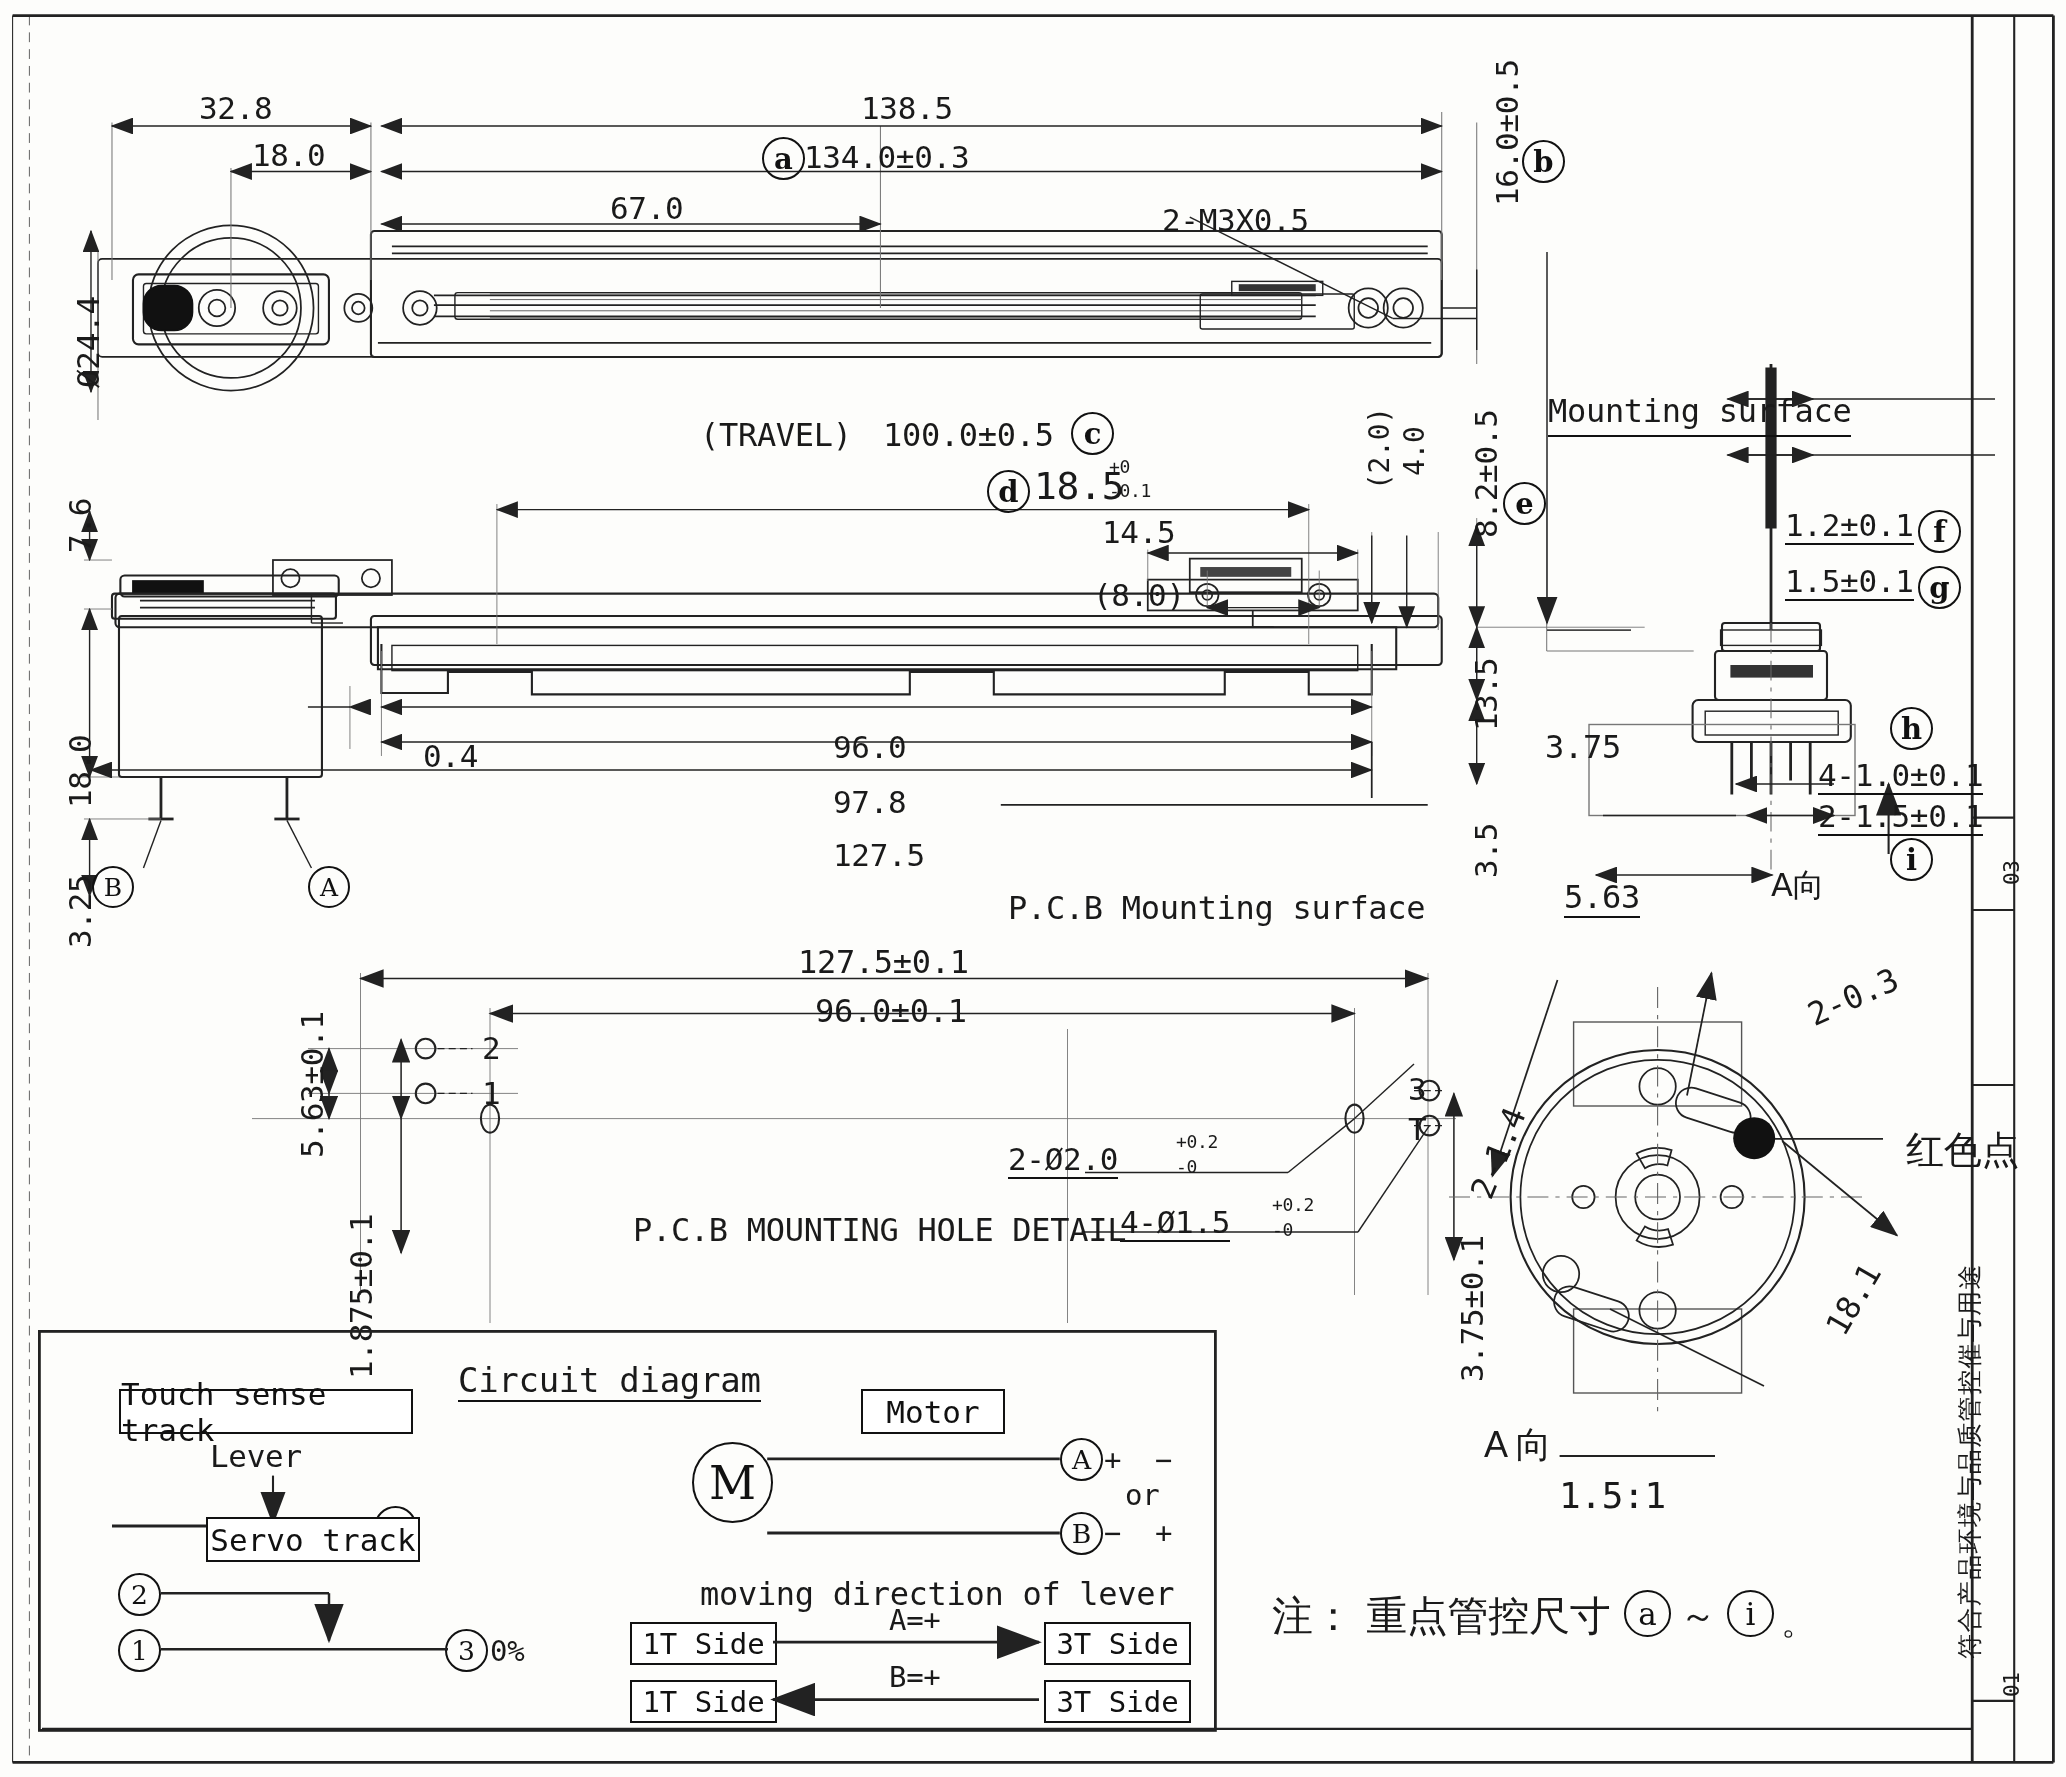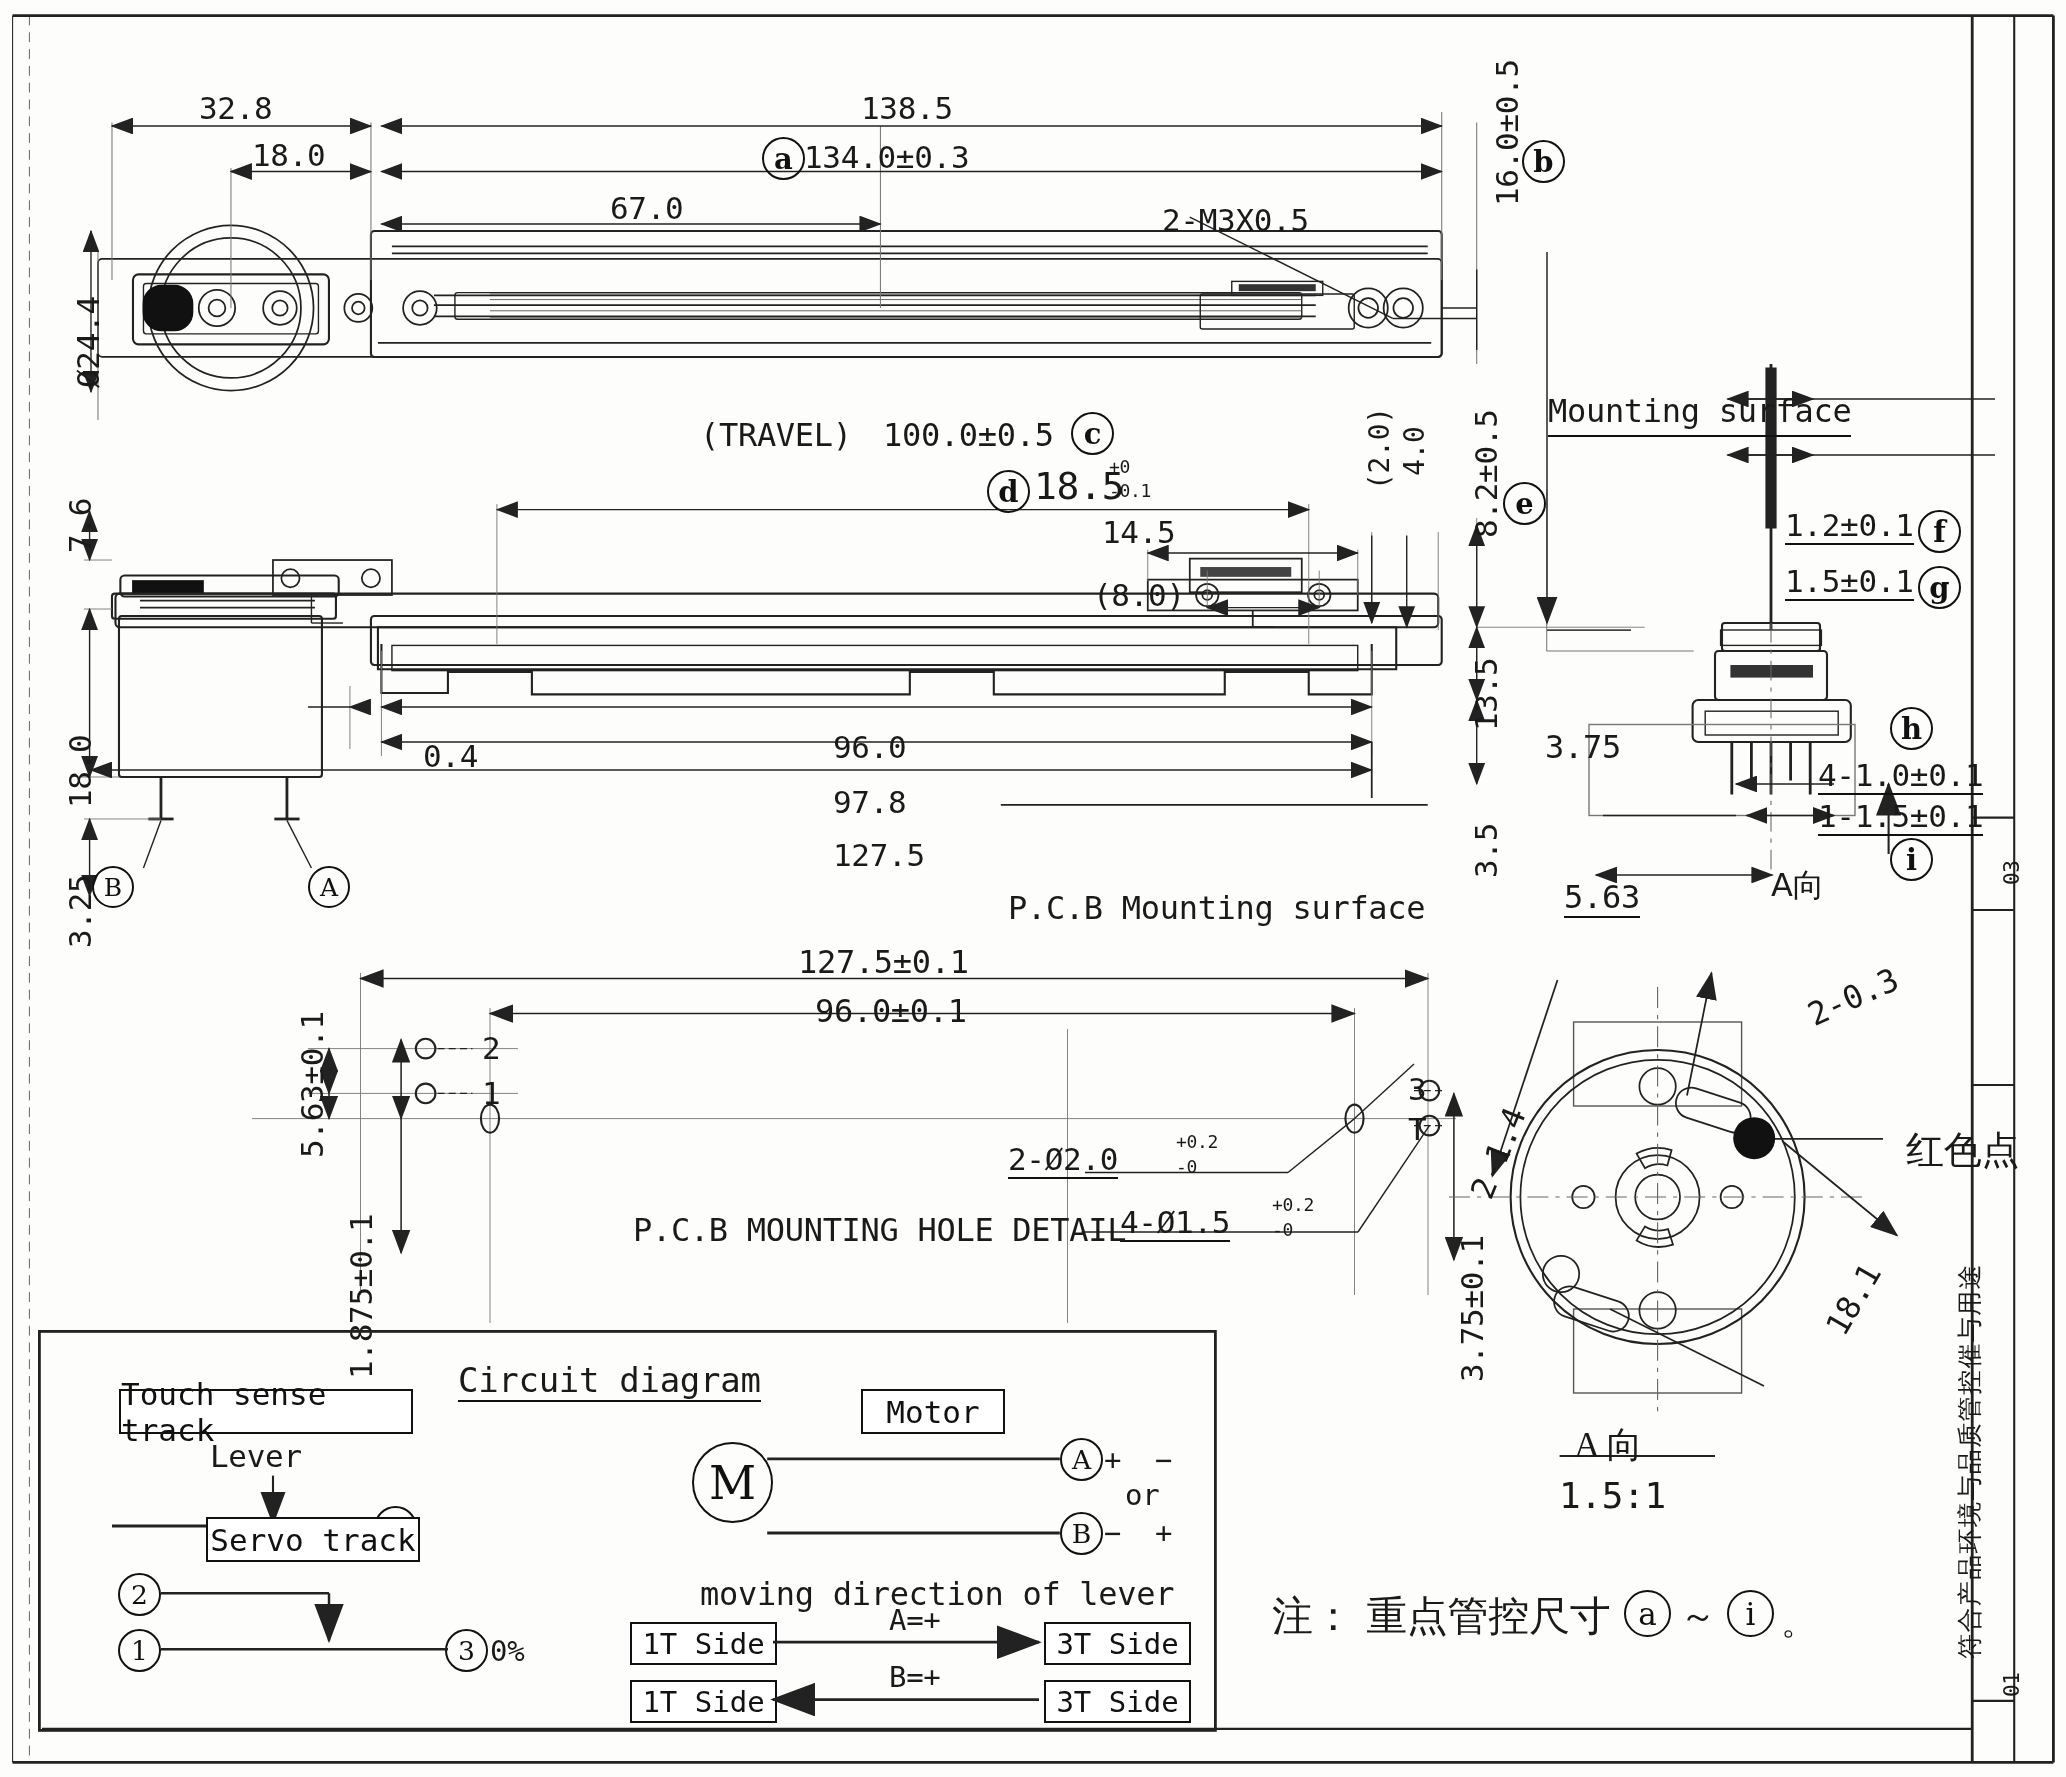--- a/index.html
+++ b/index.html
@@ -300,21 +300,21 @@
     </g>
   </svg>
 
   <div class="lbl ul" style="left:1548px;top:392px;font-size:32px;padding-bottom:5px;">Mounting surface</div>
   <div class="lbl ul" style="left:1785px;top:507px;font-size:31px;">1.2±0.1</div>
   <div class="circ" style="left:1918px;top:510px;width:39px;height:39px;font-size:29px;font-weight:bold;">f</div>
   <div class="lbl ul" style="left:1785px;top:563px;font-size:31px;">1.5±0.1</div>
   <div class="circ" style="left:1918px;top:566px;width:39px;height:39px;font-size:29px;font-weight:bold;">g</div>
   <div class="circ" style="left:1890px;top:707px;width:39px;height:39px;font-size:29px;font-weight:bold;">h</div>
   <div class="lbl ul" style="left:1818px;top:757px;font-size:31px;">4-1.0±0.1</div>
-  <div class="lbl ul" style="left:1818px;top:798px;font-size:31px;">1-1.5±0.1</div>
+  <div class="lbl ul" style="left:1818px;top:798px;font-size:31px;">2-1.5±0.1</div>
   <div class="circ" style="left:1890px;top:838px;width:39px;height:39px;font-size:29px;font-weight:bold;">i</div>
   <div class="lbl" style="left:1545px;top:728px;font-size:32px;">3.75</div>
   <div class="lbl ul" style="left:1564px;top:878px;font-size:32px;">5.63</div>
   <div class="lbl" style="left:1771px;top:864px;font-size:32px;font-family:'DejaVu Sans',sans-serif;">A向</div>
 
   <svg width="1470" height="448" style="left:224px;top:931px;" viewBox="0 0 2100 640">
     <g stroke="#222" fill="none" stroke-width="2">
 
       <g stroke="#777" stroke-width="1.3">
         <line x1="195" y1="60" x2="195" y2="520"></line>
@@ -415,21 +415,21 @@
       <circle cx="456" cy="246" r="30" fill="#111" stroke="none"></circle>
 
       <line x1="178" y1="700" x2="400" y2="700" stroke="#222" stroke-width="3"></line>
     </g>
   </svg>
 
   <div class="lbl" style="left:1802px;top:999px;font-size:32px;transform-origin:left top;transform:rotate(-24deg);">2-0.3</div>
   <div class="lbl" style="left:1463px;top:1190px;font-size:32px;transform-origin:left top;transform:rotate(-68deg);">2-1.4</div>
   <div class="lbl" style="left:1818px;top:1323px;font-size:32px;transform-origin:left top;transform:rotate(-60deg);">18.1</div>
   <div class="lbl" style="left:1870px;top:1125px;font-size:38px;font-family:'DejaVu Sans',sans-serif;margin-left:36px;">红色点</div>
-  <div class="lbl" style="left:1574px;top:1421px;font-size:36px;font-family:Liberation Serif, serif;">A 向</div>
+  <div class="lbl" style="left:1484px;top:1421px;font-size:36px;font-family:Liberation Sans, sans-serif;">A 向</div>
   <div class="lbl" style="left:1559px;top:1475px;font-size:36px;">1.5:1</div>
 
   <svg width="1225" height="406" style="left:38px;top:1330px;" viewBox="0 0 1750 580">
     <rect x="2" y="2" width="1680" height="570" fill="none" stroke="#222" stroke-width="4"></rect>
   </svg>
 
   <div class="lbl ul" style="left:458px;top:1360px;font-size:34px;">Circuit diagram</div>
 
   <div class="box" style="left:119px;top:1389px;width:290px;height:41px;font-size:31px;">Touch sense track</div>
   <div class="lbl" style="left:210px;top:1438px;font-size:31px;">Lever</div>

